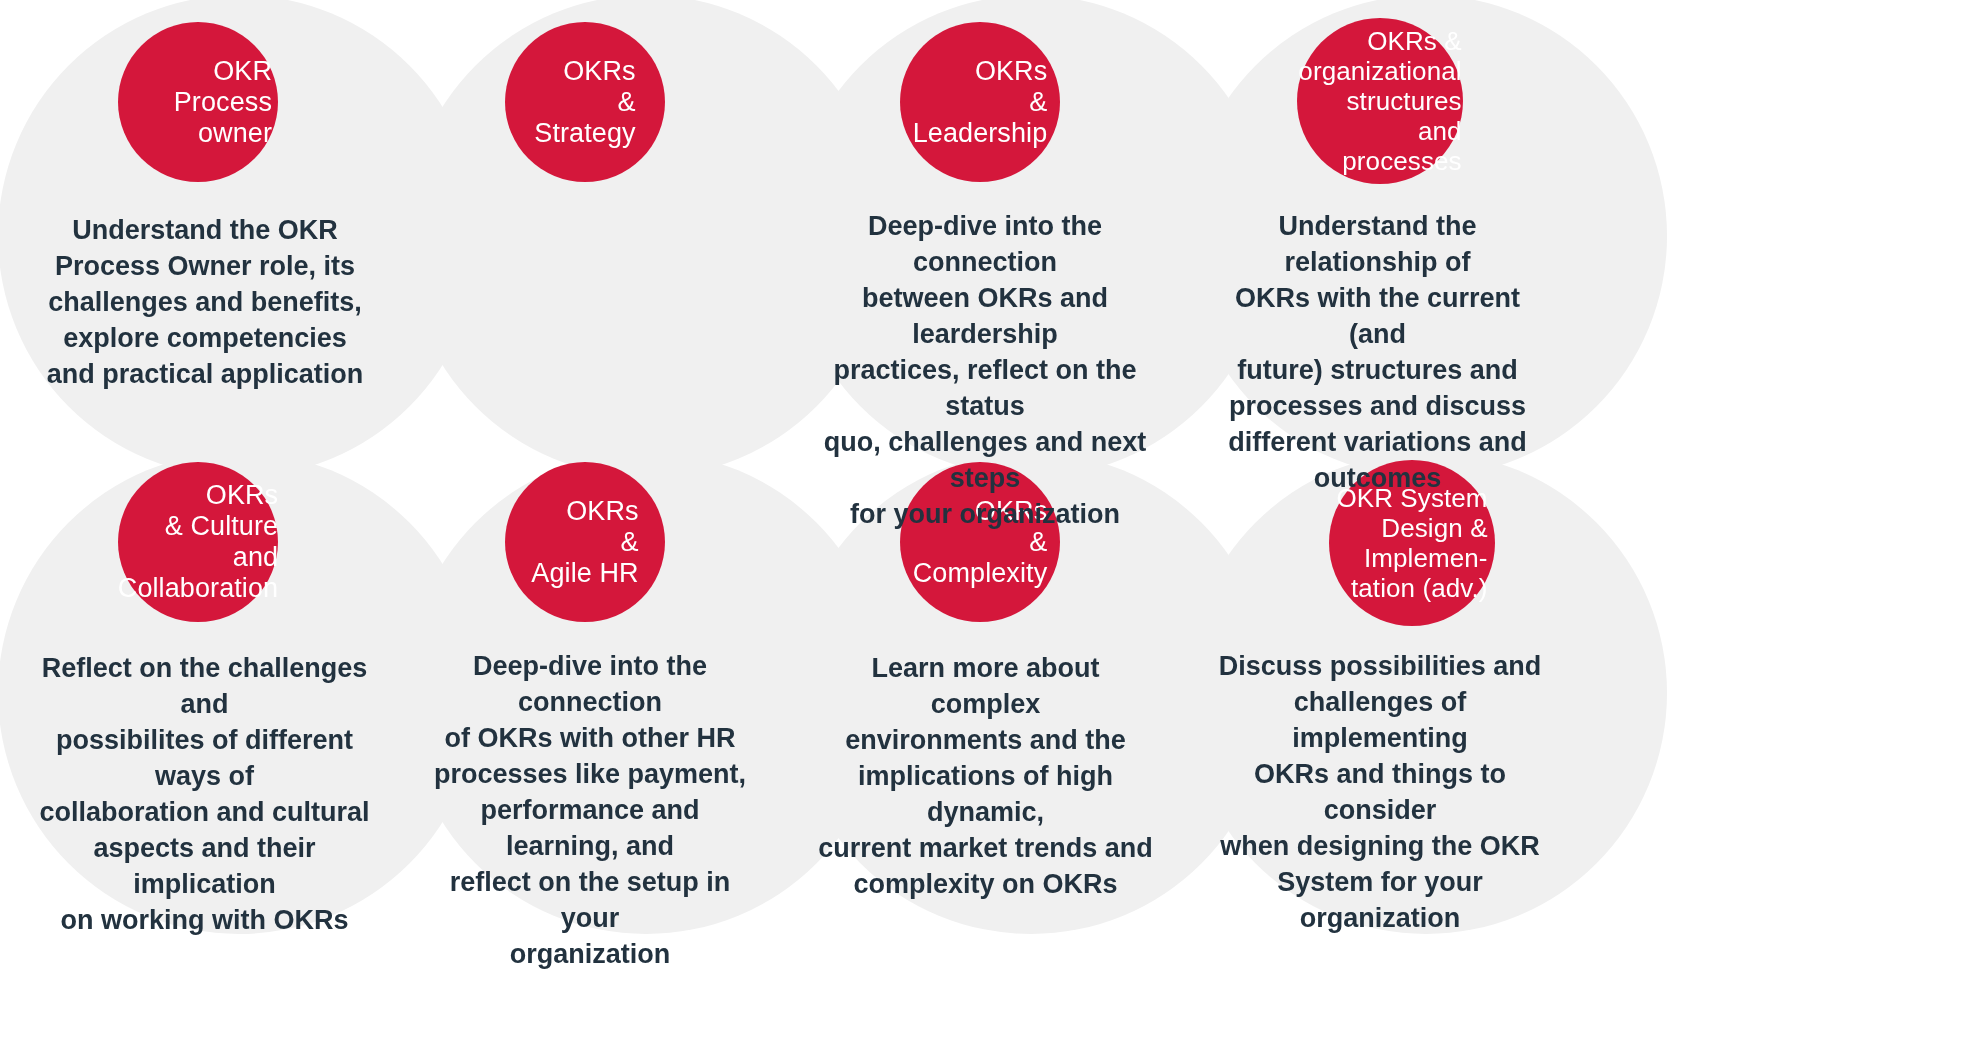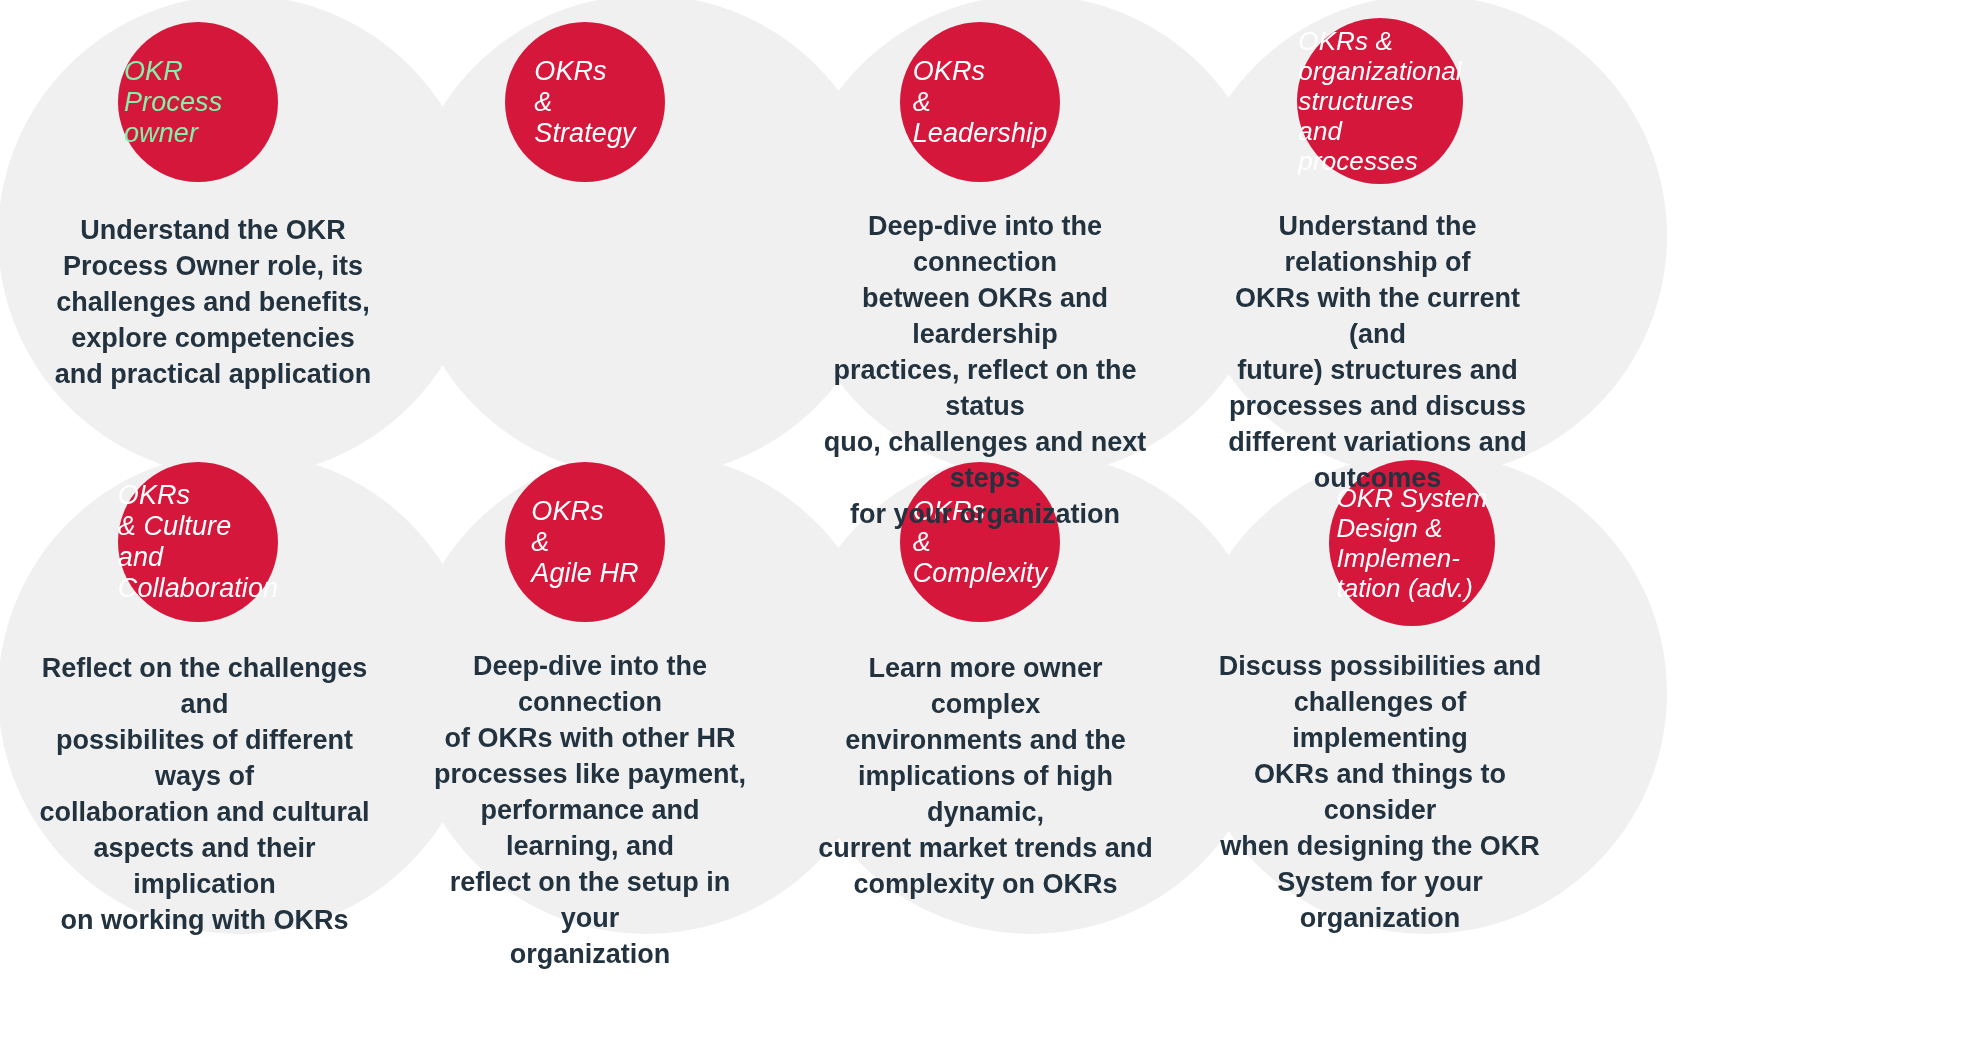--- a/index.html
+++ b/index.html
@@ -20,23 +20,22 @@
     background:#f0f0f0;
     display:block;
   }
   .badge{
     position:absolute;
     border-radius:50%;
     background:#d4173b;
     display:flex;
     align-items:center;
     justify-content:center;
-    text-align:left;
+    text-align:right;
     box-sizing:border-box;
-    font-style:italic;
   }
   .badge-label{
     color:#ffffff;
     font-size:27px;
     line-height:31px;
     font-weight:400;
     white-space:pre-line;
     padding:0 6px;
     letter-spacing:.1px;
   }
@@ -66,21 +65,21 @@
   .b2{left:505px; width:160px;height:160px; top:22px;}
   .b3{left:900px; width:160px;height:160px; top:22px;}
   .b4{left:1297px;width:166px;height:166px; top:18px;}
   
   .b5{left:118px; width:160px;height:160px; top:462px;}
   .b6{left:505px; width:160px;height:160px; top:462px;}
   .b7{left:900px; width:160px;height:160px; top:462px;}
   .b8{left:1297px;width:166px;height:166px; top:460px;margin-left:32px;}
 
   
-  .d1{left:48px;  top:212px; width:330px;}
+  .d1{left:40px;  top:212px; width:330px;}
   .d2{left:430px; top:210px; width:320px;}
   .d3{left:815px; top:208px; width:340px;}
   .d4{left:1210px;top:208px; width:335px;}
   
   .d5{left:32px;  top:650px; width:345px;}
   .d6{left:425px; top:648px; width:330px;}
   .d7{left:818px; top:650px; width:335px;}
   .d8{left:1215px;top:648px; width:330px;}
 
   .badge-4 .badge-label,.badge-8 .badge-label{font-size:26px;line-height:30px;}
@@ -94,21 +93,21 @@
   <div class="card c2" style="background: rgb(240, 240, 240);"></div>
   <div class="card c3" style="background: rgb(240, 240, 240);"></div>
   <div class="card c4" style="background: rgb(240, 240, 240);"></div>
 
   <div class="card c5" style="background: rgb(240, 240, 240);"></div>
   <div class="card c6" style="background: rgb(240, 240, 240);"></div>
   <div class="card c7" style="background: rgb(240, 240, 240);"></div>
   <div class="card c8" style="background: rgb(240, 240, 240);"></div>
 
   <div class="badge b1 badge-1" style="background: rgb(212, 23, 59);">
-    <span class="badge-label" style="color: #86efac;">OKR Process
+    <span class="badge-label" style="color: #ffffff;">OKR Process
 owner</span>
   </div>
   <div class="badge b2 badge-2" style="background: rgb(212, 23, 59);">
     <span class="badge-label" style="color: rgb(255, 255, 255);">OKRs
 &amp;
 Strategy</span>
   </div>
   <div class="badge b3 badge-3" style="background: rgb(212, 23, 59);">
     <span class="badge-label" style="color: rgb(255, 255, 255);">OKRs
 &amp;
@@ -163,21 +162,21 @@
 possibilites of different ways of
 collaboration and cultural
 aspects and their implication
 on working with OKRs</div>
   <div class="desc d6" style="color: rgb(34, 50, 63);">Deep-dive into the connection
 of OKRs with other HR
 processes like payment,
 performance and learning, and
 reflect on the setup in your
 organization</div>
-  <div class="desc d7" style="color: rgb(34, 50, 63);">Learn more owner complex
+  <div class="desc d7" style="color: rgb(34, 50, 63);">Learn more about complex
 environments and the
 implications of high dynamic,
 current market trends and
 complexity on OKRs</div>
   <div class="desc d8" style="color: rgb(34, 50, 63);">Discuss possibilities and
 challenges of implementing
 OKRs and things to consider
 when designing the OKR
 System for your
 organization</div>

